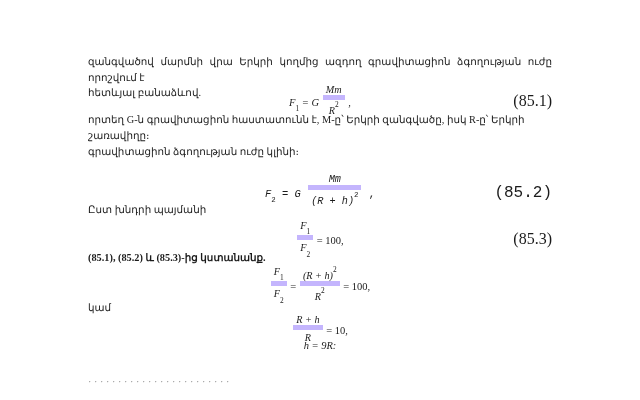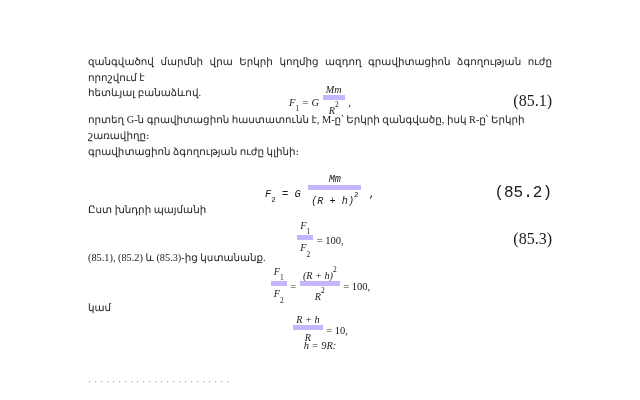--- a/index.html
+++ b/index.html
@@ -173,21 +173,21 @@
       <span class="eq-inner">
         <span class="frac">
           <span class="num"><span class="italic">F</span><span class="sub">1</span></span>
           <span class="den"><span class="italic">F</span><span class="sub">2</span></span>
         </span>
         <span>= 100,</span>
       </span>
       <span class="eq-num" style="top:8px;">(85.3)</span>
     </div>
 
-    <div class="text-block" style="top:250px;">
+    <div class="text-block" style="top:250px;font-weight:bold;">
       <div class="para">(85.1), (85.2) և (85.3)-ից կստանանք.</div>
     </div>
 
     <div class="eq-row eq-center" style="top:268px;">
       <span class="eq-inner">
         <span class="frac">
           <span class="num"><span class="italic">F</span><span class="sub">1</span></span>
           <span class="den"><span class="italic">F</span><span class="sub">2</span></span>
         </span>
         <span>=</span>

